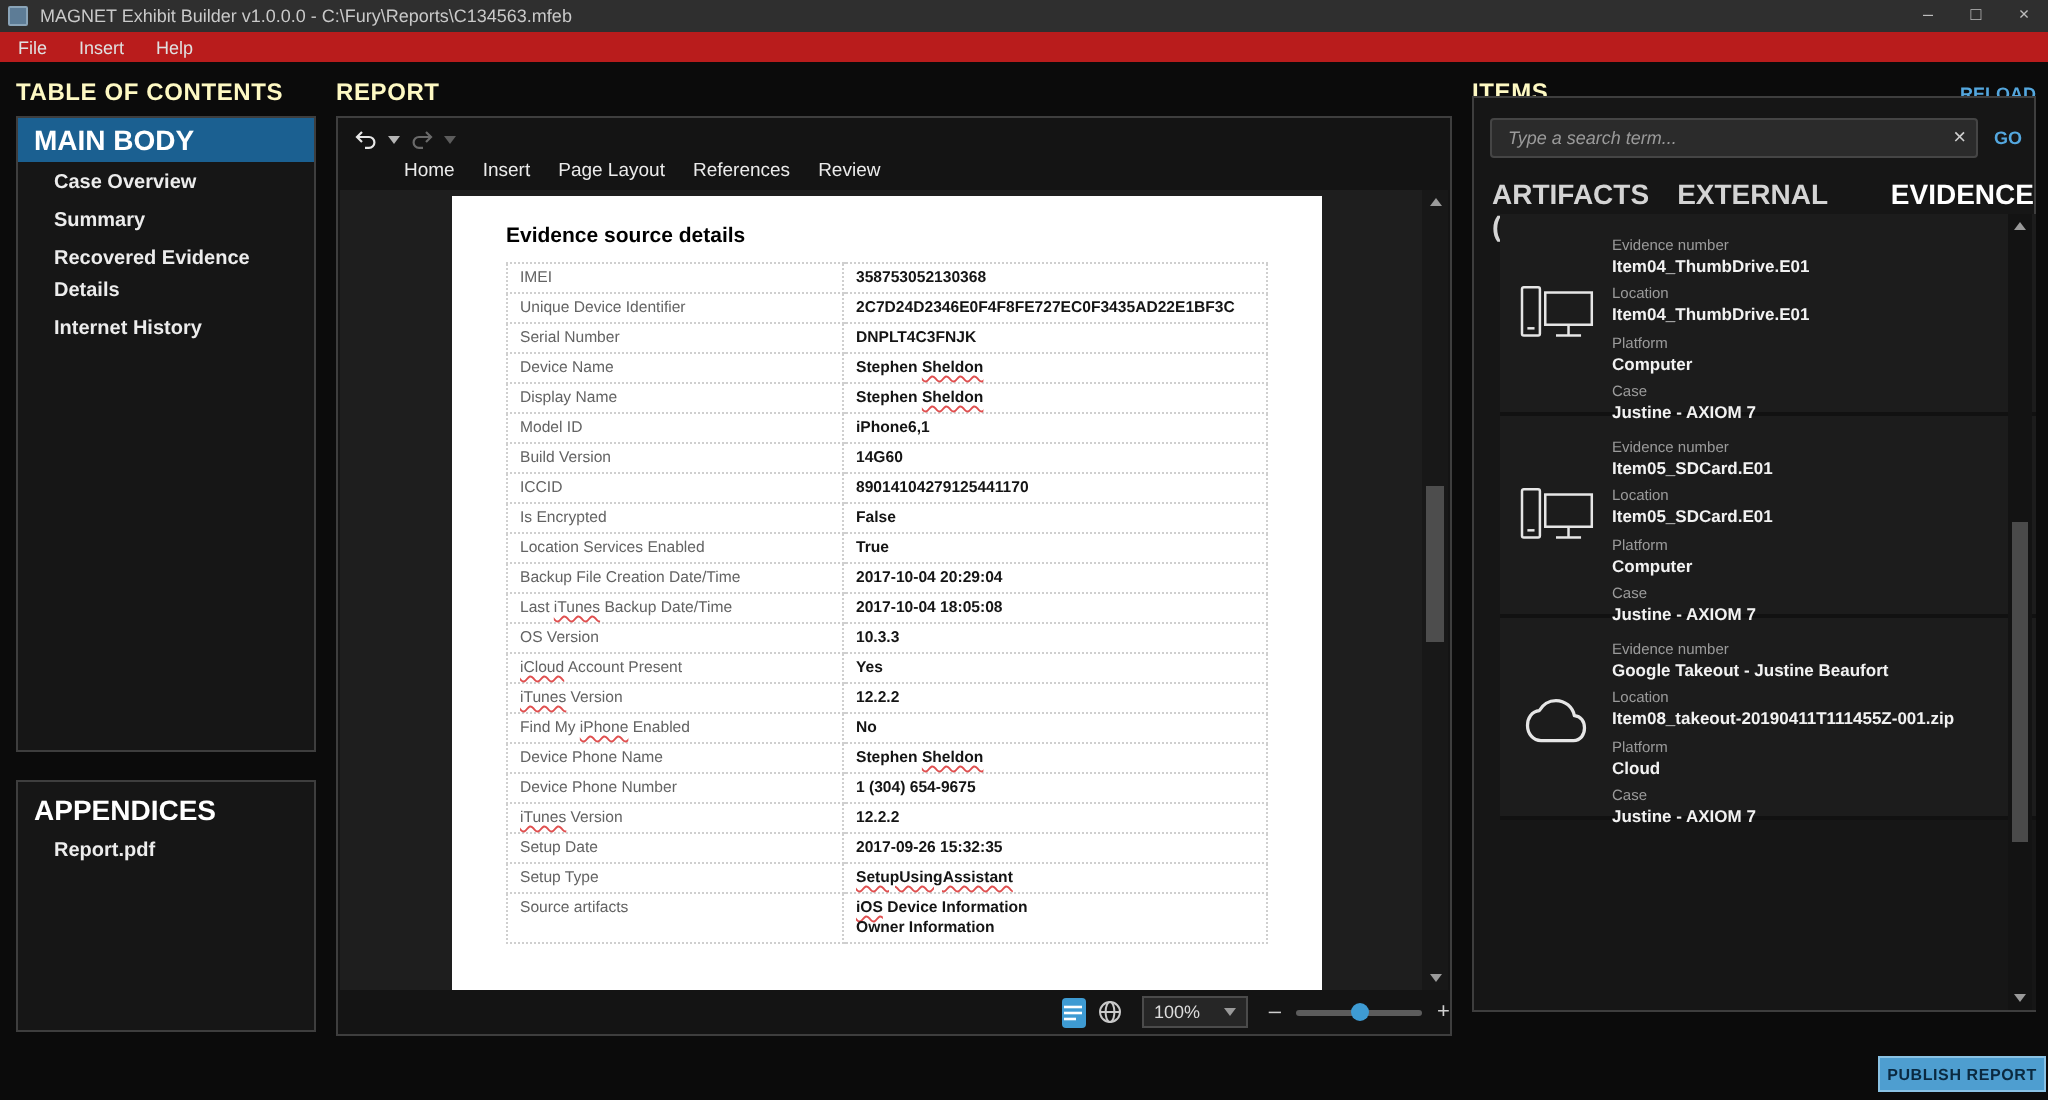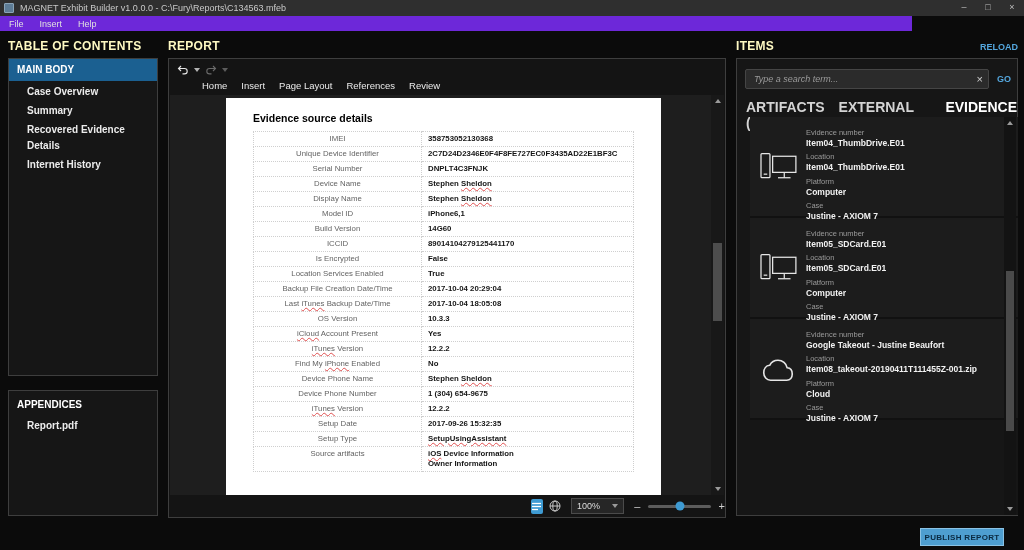--- a/index.html
+++ b/index.html
@@ -10,85 +10,85 @@
     background:#0b0b0b; font-family:"Liberation Sans", sans-serif;
     -webkit-font-smoothing:antialiased; color:#e6e6e6;
   }
   
   .titlebar { position:absolute; left:0; top:0; width:1024px; height:16px; background:#2f2f2f; display:flex; align-items:center; }
   .app-icon { width:10px; height:10px; margin:0 6px 0 4px; background:#5d7c96; border:1px solid #8aa4b8; border-radius:1px; }
   .title-text { font-size:9px; color:#c9c9c9; line-height:16px; white-space:nowrap; }
   .win-controls { margin-left:auto; display:flex; height:16px; }
   .win-btn { width:24px; text-align:center; font-size:9px; color:#bdbdbd; line-height:15px; cursor:default; }
   
-  .menubar { position:absolute; left:0; top:16px; width:912px; height:15px; display:flex; gap:16px; padding-left:9px; align-items:center; background:#6d28d9; }
+  .menubar { position:absolute; left:0; top:16px; width:1024px; height:15px; display:flex; gap:16px; padding-left:9px; align-items:center; background:#b91c1c; }
   .menu-item { font-size:9px; color:#e0e0e0; }
   
   .panel-header { position:absolute; font-size:12px; font-weight:bold; color:#fef9c3; letter-spacing:.3px; }
   
   .box { position:absolute; background:#161616; border:1px solid #3e3e3e; }
   #toc-box-0 { left:8px; top:58px; width:150px; height:318px; }
   #toc-box-1 { left:8px; top:390px; width:150px; height:126px; }
-  .toc-section-title { height:22px; line-height:22px; padding-left:8px; font-size:10px; font-weight:bold; color:#fff; }
+  .toc-section-title { height:22px; line-height:22px; padding-left:8px; font-size:14px; font-weight:bold; color:#fff; }
   .toc-section-title.selected { background:#1b6091; }
   #toc-box-1 .toc-section-title { margin-top:4px; height:20px; line-height:20px; }
   .toc-item { padding-left:18px; font-size:10px; font-weight:600; color:#ececec; line-height:16px; margin-top:3px; }
   
   #report-box { left:168px; top:58px; width:558px; height:460px; background:#141414; }
   .qat { position:absolute; left:8px; top:4px; height:14px; display:flex; align-items:center; gap:5px; color:#e8e8e8; }
   .qat .dim { color:#6a6a6a; }
   .chev-down { width:0; height:0; border-left:3px solid transparent; border-right:3px solid transparent; border-top:4px solid #b5b5b5; }
   .chev-down.dim2 { border-top-color:#5c5c5c; }
   .ribbon-tabs { position:absolute; left:33px; top:21px; display:flex; gap:14px; }
   .ribbon-tab { font-size:9.5px; color:#ebebeb; }
   .doc-canvas { position:absolute; left:1px; top:36px; width:543px; height:400px; background:#1e1e1e; overflow:hidden; }
   .page { position:absolute; left:56px; top:3px; width:435px; height:600px; background:#ffffff; color:#151515; padding:14px 27px; }
   .doc-title { font-size:10.5px; font-weight:bold; color:#000; line-height:13px; margin-bottom:6px; }
   table.doc-table { width:100%; border-collapse:collapse; table-layout:fixed; }
   .doc-table td { border:1px dotted #cfcfcf; font-size:7.8px; line-height:10px; padding:2px 6px; vertical-align:top; }
-  .doc-table td.lbl { width:168px; text-align:center; color:#636363; }
+  .doc-table td.lbl { width:168px; text-align:left; color:#636363; }
   .doc-table td.val { font-weight:bold; color:#141414; }
   .spellerr { text-decoration-line:underline; text-decoration-style:wavy; text-decoration-color:#e04f4f; text-decoration-thickness:1px; text-underline-offset:1px; }
   
   .doc-scroll { position:absolute; right:1px; top:36px; width:13px; height:400px; background:#181818; }
   .sb-arr { position:absolute; left:50%; transform:translateX(-50%); }
   .arr-up { width:0; height:0; border-left:3px solid transparent; border-right:3px solid transparent; border-bottom:4px solid #9a9a9a; }
   .arr-dn { width:0; height:0; border-left:3px solid transparent; border-right:3px solid transparent; border-top:4px solid #9a9a9a; }
   .doc-thumb { position:absolute; left:2px; width:9px; top:148px; height:78px; background:#4d4d4d; }
   
   .statusbar { position:absolute; left:0; bottom:0; width:556px; height:22px; display:flex; align-items:center; padding-left:362px; background:#141414; }
   .view-icon { width:15px; height:15px; border-radius:2px; background:#3e9bd3; display:flex; align-items:center; justify-content:center; }
   .globe-wrap { margin-left:6px; display:flex; align-items:center; }
   .zoom-select { margin-left:10px; width:64px; height:16px; background:#262626; border:1px solid #4b4b4b; display:flex; align-items:center; font-size:9px; color:#ddd; padding:0 5px; }
   .zoom-select .chev-down { margin-left:auto; border-top-color:#9a9a9a; }
   .zoom-minus,.zoom-plus { font-size:11px; color:#cfcfcf; margin-left:10px; line-height:16px; }
   .zoom-plus { margin-left:8px; }
   .zoom-slider { margin-left:8px; position:relative; width:78px; height:3px; background:#5c5c5c; border-radius:2px; }
   .zoom-thumb { position:absolute; left:50%; top:50%; transform:translate(-50%,-50%); width:9px; height:9px; border-radius:50%; background:#3e9bd3; }
   
-  #items-box { left:736px; top:58px; width:282px; height:458px; }
+  #items-box { left:736px; top:48px; width:282px; height:458px; }
   #reload { position:absolute; right:6px; top:42px; font-size:9px; font-weight:bold; color:#54a7de; }
   .search-row { position:absolute; left:8px; top:10px; width:266px; height:20px; }
   .search-input { position:absolute; left:0; top:0; width:244px; height:20px; background:#2b2b2b; border:1px solid #454545; border-radius:2px; color:#ddd; font-size:9px; font-family:"Liberation Sans", sans-serif; padding:0 18px 0 8px; outline:none; }
   .search-input::placeholder { color:#9a9a9a; font-style:italic; }
   .clear-x { position:absolute; right:28px; top:3px; font-size:11px; color:#cfcfcf; line-height:14px; }
   .go-label { position:absolute; right:0; top:5px; font-size:9px; font-weight:bold; color:#54a7de; }
   .itab-row { position:absolute; left:9px; top:40px; display:flex; gap:14px; }
   .itab { font-size:14px; font-weight:bold; color:#d4d4d4; padding-bottom:3px; }
   .itab.selected { color:#fff; border-bottom:2px solid #0ea5e9; }
   .ev-list { position:absolute; left:1px; top:58px; width:268px; height:398px; overflow:hidden; background:#161616;margin-left:12px; }
   .ev-item { height:101px; background:#1c1c1c; border-bottom:2px solid #111; display:flex; }
   .ev-icon { width:56px; display:flex; align-items:center; justify-content:center; }
   .ev-fields { padding-top:6px; }
   .ev-label { font-size:7.5px; color:#9b9b9b; margin-top:4.5px; line-height:9px; }
   .ev-value { font-size:8.5px; font-weight:bold; color:#f2f2f2; line-height:10px; margin-top:1px; }
   .items-scroll { position:absolute; right:1px; top:58px; width:12px; height:398px; background:#131313; }
   .items-thumb { position:absolute; left:2px; width:8px; top:154px; height:160px; background:#4a4a4a; }
   
-  .publish-btn { position:absolute; right:20px; bottom:4px; width:84px; height:18px; background:#4e9ed0; border:1px solid #8ac2e4; color:#0a2940; font-size:8px; font-weight:bold; letter-spacing:.3px; display:flex; align-items:center; justify-content:center; }
+  .publish-btn { position:absolute; right:1px; bottom:4px; width:84px; height:18px; background:#4e9ed0; border:1px solid #8ac2e4; color:#0a2940; font-size:8px; font-weight:bold; letter-spacing:.3px; display:flex; align-items:center; justify-content:center; }
 </style>
 </head>
 <body>
 
 <div id="root">
 
   <div class="titlebar">
     <div class="app-icon"></div>
     <div class="title-text">MAGNET Exhibit Builder v1.0.0.0 - C:\Fury\Reports\C134563.mfeb</div>
     <div class="win-controls">

